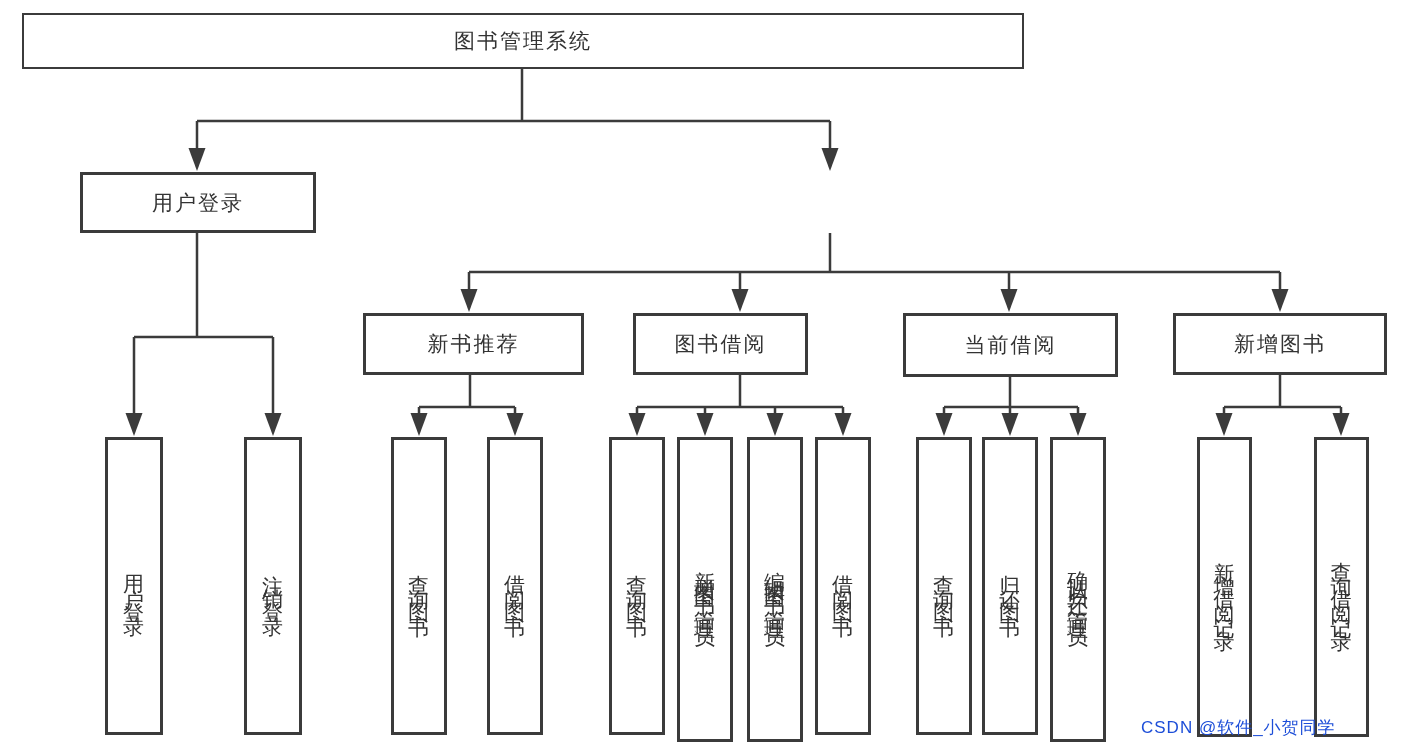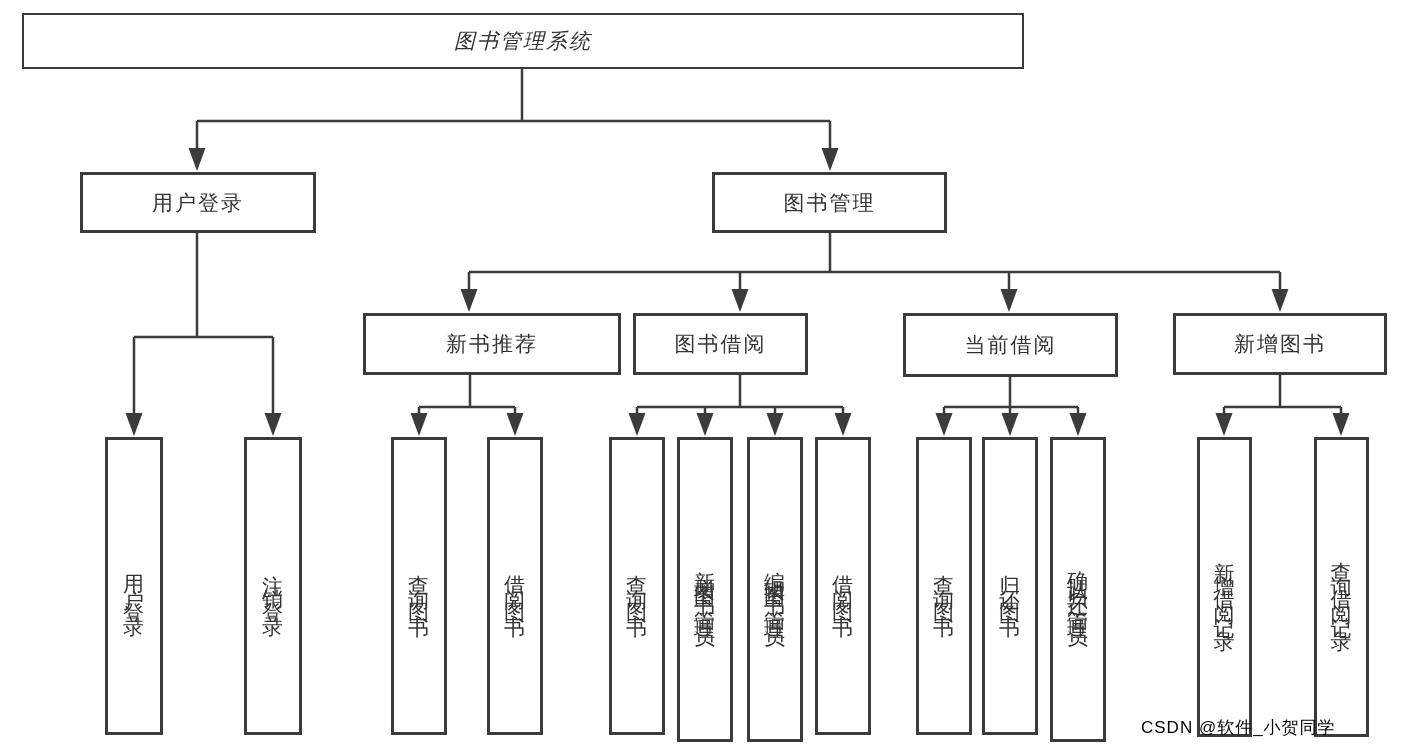--- a/index.html
+++ b/index.html
@@ -5,32 +5,32 @@
   html,body { margin:0; padding:0; background:#ffffff; }
   .stage {
     position:relative; width:1405px; height:747px; background:#ffffff;
     font-family:"Liberation Sans", sans-serif; color:#333333; overflow:hidden;
   }
   svg.wires { position:absolute; left:0; top:0; width:1405px; height:747px; }
   .box {
     position:absolute; box-sizing:border-box; background:#ffffff;
     border:3px solid #3b3b3b; display:flex; align-items:center; justify-content:center;
   }
-  .box.root { border-width:2.5px;font-style:italic; }
+  .box.root { border-width:2.5px; }
   .box span {
     font-size:21px; letter-spacing:2px; color:#333333; white-space:nowrap;
   }
   .box.leaf span {
     writing-mode:vertical-rl; text-orientation:mixed;
     font-size:21px; letter-spacing:14px; line-height:1;
   }
   .box.leaf.long span { letter-spacing:8px; }
   .watermark {
     position:absolute; left:1141px; top:716px; z-index:5;
-    font-size:17px; color:#000000; letter-spacing:1px; white-space:nowrap;
+    font-size:17px; color:#1d4ed8; letter-spacing:1px; white-space:nowrap;
   }
 </style>
 </head>
 <body>
 
 <div class="stage">
 
   <svg class="wires" viewBox="0 0 1405 747" aria-hidden="true">
     <defs>
       <polygon id="arrow" points="-8.5,-23 8.5,-23 0,0" fill="#3b3b3b"></polygon>
@@ -74,25 +74,22 @@
     </g>
   </svg>
 
   <div class="box root" style="left:22px;top:13px;width:1002px;height:56px">
     <span>图书管理系统</span>
   </div>
 
   <div class="box" style="left:80px;top:172px;width:236px;height:61px">
     <span>用户登录</span>
   </div>
-  <div class="box" style="left:712px;top:172px;width:235px;height:61px">
-    <span>图书管理</span>
-  </div>
 
-  <div class="box" style="left:363px;top:313px;width:258px;height:62px">
+  <div class="box" style="left:363px;top:313px;width:221px;height:62px">
     <span>新书推荐</span>
   </div>
   <div class="box" style="left:633px;top:313px;width:175px;height:62px">
     <span>图书借阅</span>
   </div>
   <div class="box" style="left:903px;top:313px;width:215px;height:64px">
     <span>当前借阅</span>
   </div>
   <div class="box" style="left:1173px;top:313px;width:214px;height:62px">
     <span>新增图书</span>

